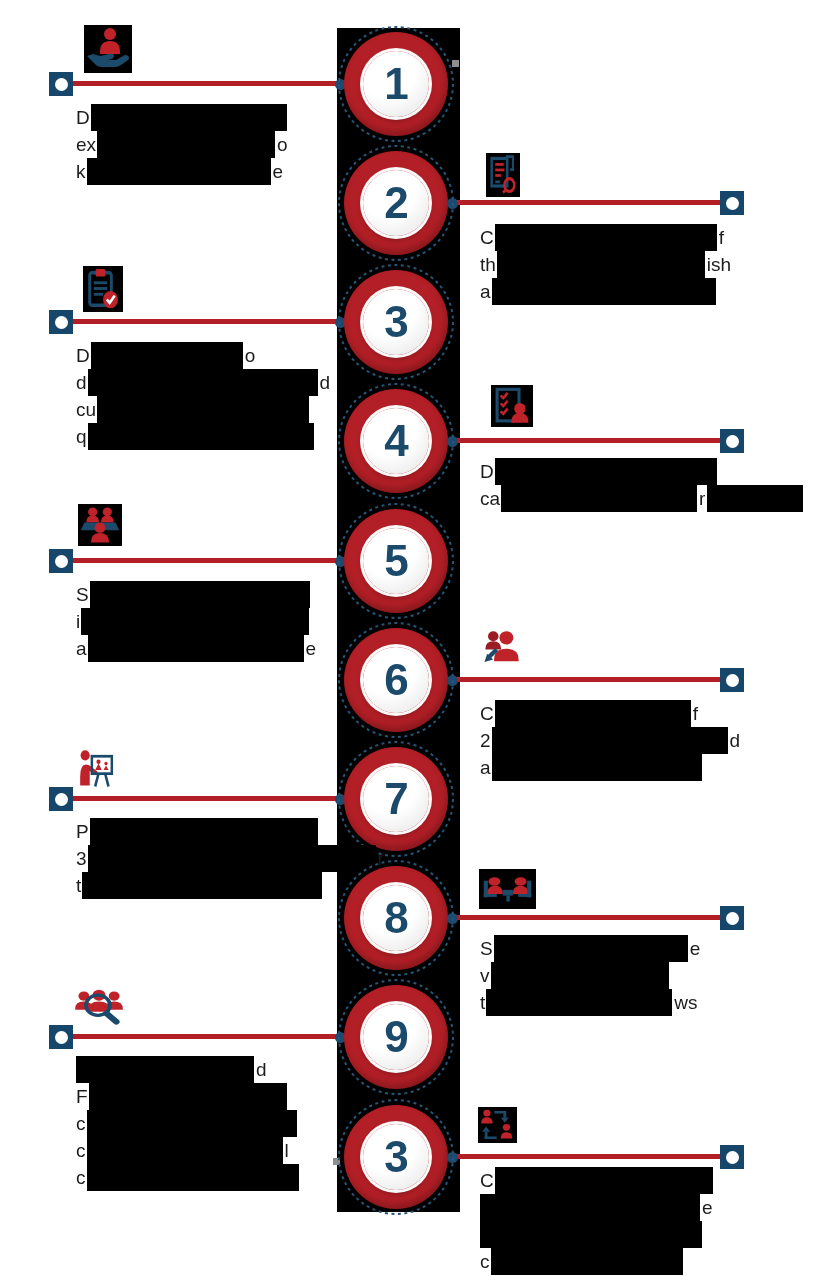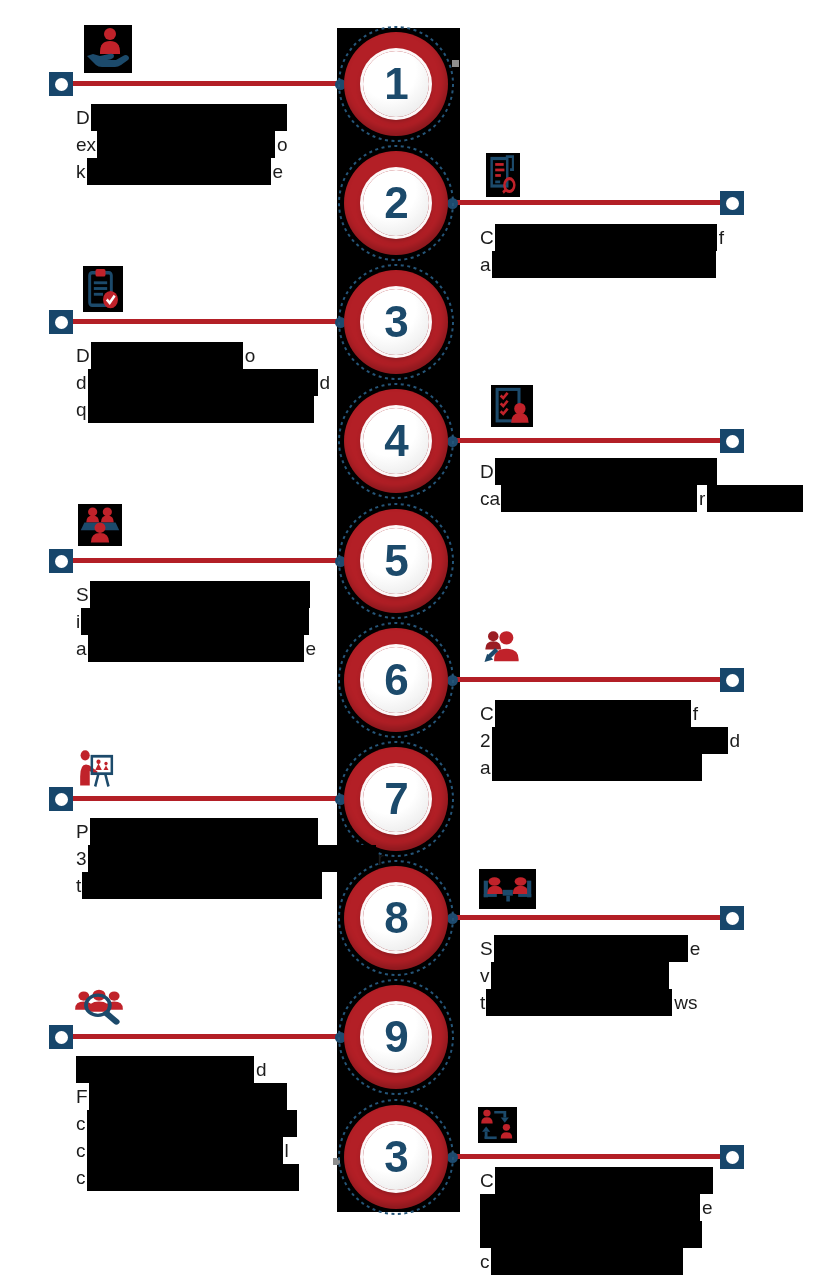--- a/index.html
+++ b/index.html
@@ -88,20 +88,21 @@
     <rect x="13" y="11" width="12" height="3" fill="#c0222a"></rect>
     <rect x="13" y="17" width="13" height="3" fill="#c0222a"></rect>
     <rect x="13" y="23" width="8" height="3" fill="#c0222a"></rect>
     <rect x="13" y="30" width="7" height="3" fill="#1c4a6b"></rect>
     <circle cx="33" cy="35" r="7" fill="none" stroke="#c0222a" stroke-width="3.5"></circle>
     <line x1="28" y1="40" x2="24" y2="43" stroke="#c0222a" stroke-width="3.5"></line>
   </svg>
         </div>
         <div class="text-block" style="left: 480px; top: 224px;">
           <div class="frag-line"><span class="pre">C</span><span class="bar" style="width: 222px;"></span><span class="post">f</span></div>
+          <div class="frag-line"><span class="pre">th</span><span class="bar" style="width: 208px;"></span><span class="post">ish</span></div>
           <div class="frag-line"><span class="pre">a</span><span class="bar" style="width: 224px;"></span></div>
         </div>
       </div>
       <div class="step-group">
         <div class="conn-line" style="left: 73px; top: 319px; width: 268px;"></div>
         <div class="conn-square" style="left: 49px; top: 310px;">
           <div class="hole"></div>
         </div>
         <div class="conn-dot" style="left: 335px; top: 317px;"></div>
         <div class="arc-svg" style="left: 336px; top: 262px;"><svg viewBox="0 0 120 120" width="120" height="120">
@@ -118,20 +119,21 @@
     <rect x="13" y="16" width="16" height="3" fill="#1c4a6b"></rect>
     <rect x="13" y="22" width="16" height="3" fill="#1c4a6b"></rect>
     <rect x="13" y="28" width="11" height="3" fill="#1c4a6b"></rect>
     <circle cx="33" cy="35" r="9" fill="#c0222a"></circle>
     <polyline points="28.5,35 32,38.5 38,31" fill="none" stroke="#fff" stroke-width="3"></polyline>
   </svg>
         </div>
         <div class="text-block" style="left: 76px; top: 342px;">
           <div class="frag-line"><span class="pre">D</span><span class="bar" style="width: 152px;"></span><span class="post">o</span></div>
           <div class="frag-line"><span class="pre">d</span><span class="bar" style="width: 230px;"></span><span class="post">d</span></div>
+          <div class="frag-line"><span class="pre">cu</span><span class="bar" style="width: 212px;"></span></div>
           <div class="frag-line"><span class="pre">q</span><span class="bar" style="width: 226px;"></span></div>
         </div>
       </div>
       <div class="step-group">
         <div class="conn-line" style="left: 452px; top: 438px; width: 268px;"></div>
         <div class="conn-square" style="left: 720px; top: 429px;">
           <div class="hole"></div>
         </div>
         <div class="conn-dot" style="left: 447px; top: 436px;"></div>
         <div class="arc-svg" style="left: 336px; top: 381px;"><svg viewBox="0 0 120 120" width="120" height="120">

